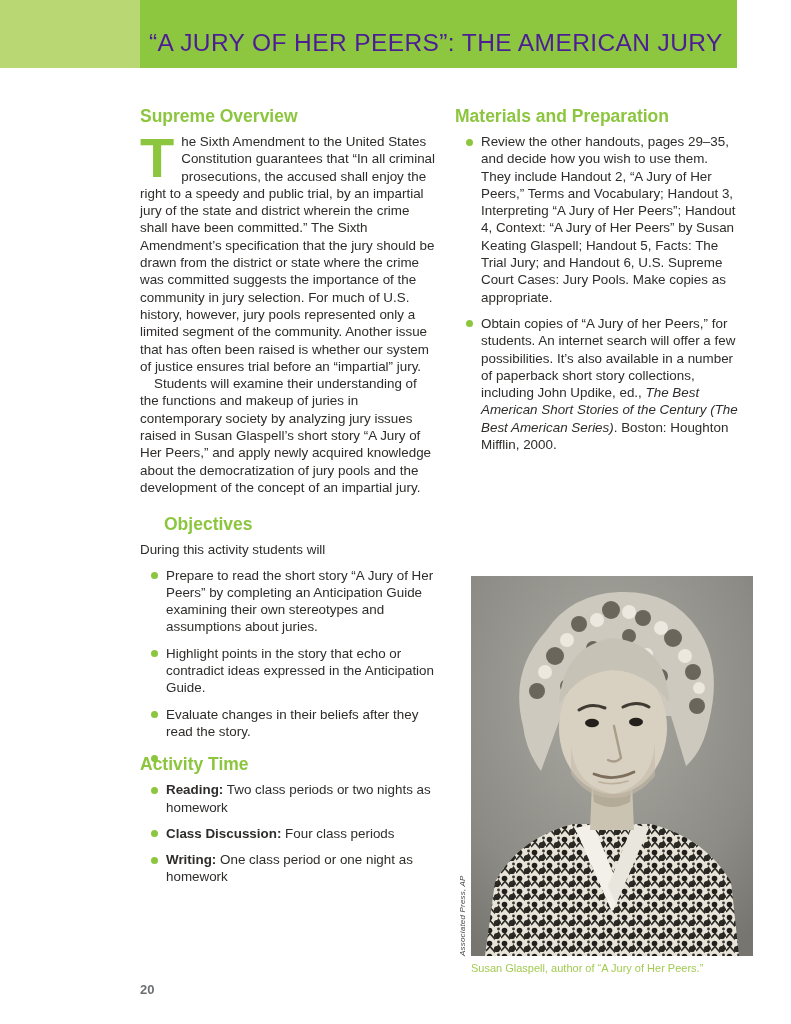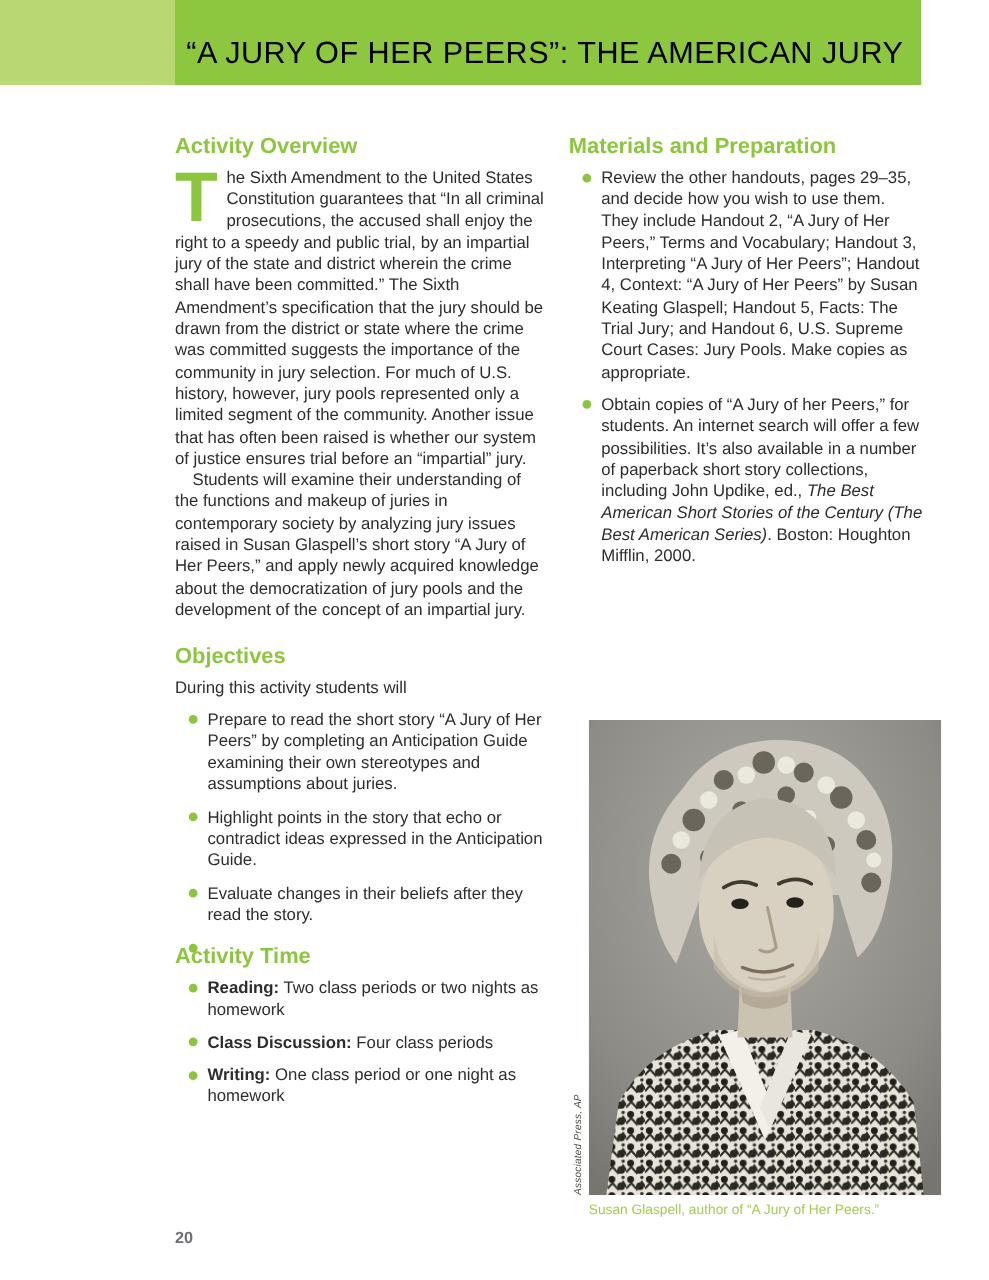--- a/index.html
+++ b/index.html
@@ -16,27 +16,27 @@
     font-family:"Liberation Sans",sans-serif;color:var(--body-text);
     overflow:hidden;
   }
   
   .header-accent{position:absolute;left:0;top:0;width:140px;height:68px;background:var(--accent-green);}
   .header-banner{
     position:absolute;left:140px;top:0;width:597px;height:68px;background:var(--banner-green);
     display:flex;align-items:flex-end;box-sizing:border-box;padding:0 0 11px 9px;
   }
   .header-title{
-    color:#000000;font-size:24.5px;font-weight:400;letter-spacing:0.4px;white-space:nowrap;
+    color:#4c1d95;font-size:24.5px;font-weight:400;letter-spacing:0.4px;white-space:nowrap;
   }
   
   .col-left{position:absolute;left:140px;top:106px;width:298px;}
   .col-right{position:absolute;left:455px;top:106px;width:284px;}
   .h-green{color:var(--heading-green);font-size:17.5px;font-weight:bold;margin:0 0 7px 0;line-height:20px;}
-  .h-obj{margin-top:18px;}
+  .h-obj{margin-top:18px;margin-left:24px;}
   .h-et{margin-top:14px;}
   p.body{font-size:13.4px;line-height:17.3px;margin:0;}
   p.indent{text-indent:14px;}
   .dropcap{
     float:left;color:var(--heading-green);font-size:56px;line-height:44px;
     font-weight:bold;margin:3px 7px 0 0;
   }
   .intro-line{font-size:13.4px;line-height:17.3px;margin:0 0 8px 0;}
   ul.bullets{list-style:none;margin:2px 0 0 0;padding:0;}
   ul.bullets li{
@@ -63,21 +63,21 @@
 <body>
 
 <div class="page">
 
   <div class="header-accent"></div>
   <div class="header-banner">
     <span class="header-title">“A JURY OF HER PEERS”: THE AMERICAN JURY</span>
   </div>
 
   <div class="col-left">
-    <h2 class="h-green">Activity Overview</h2>
+    <h2 class="h-green">Supreme Overview</h2>
     <p class="body"><span class="dropcap">T</span><span>he Sixth Amendment to the United States Constitution guarantees that “In all criminal prosecutions, the accused shall enjoy the right to a speedy and public trial, by an impartial jury of the state and district wherein the crime shall have been committed.” The Sixth Amendment’s specification that the jury should be drawn from the district or state where the crime was committed suggests the importance of the community in jury selection. For much of U.S. history, however, jury pools represented only a limited segment of the community. Another issue that has often been raised is whether our system of justice ensures trial before an “impartial” jury.</span></p>
     <p class="body indent">Students will examine their understanding of the functions and makeup of juries in contemporary society by analyzing jury issues raised in Susan Glaspell’s short story “A Jury of Her Peers,” and apply newly acquired knowledge about the democratization of jury pools and the development of the concept of an impartial jury.</p>
 
     <h2 class="h-green h-obj">Objectives</h2>
     <p class="intro-line">During this activity students will</p>
     <ul class="bullets">
       <li><span class="bullet-dot"></span><span>Prepare to read the short story “A Jury of Her Peers” by completing an Anticipation Guide examining their own stereotypes and assumptions about juries.</span></li>
       <li><span class="bullet-dot"></span><span>Highlight points in the story that echo or contradict ideas expressed in the Anticipation Guide.</span></li>
       <li><span class="bullet-dot"></span><span>Evaluate changes in their beliefs after they read the story.</span></li>
       <li><span class="bullet-dot"></span></li>

